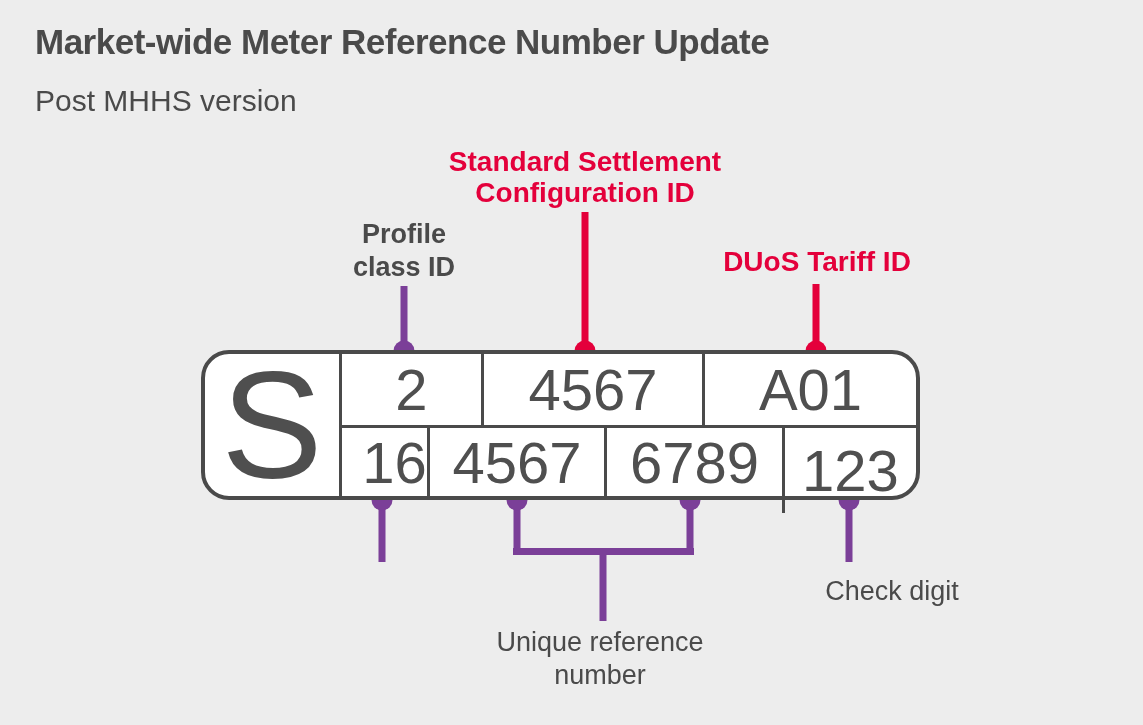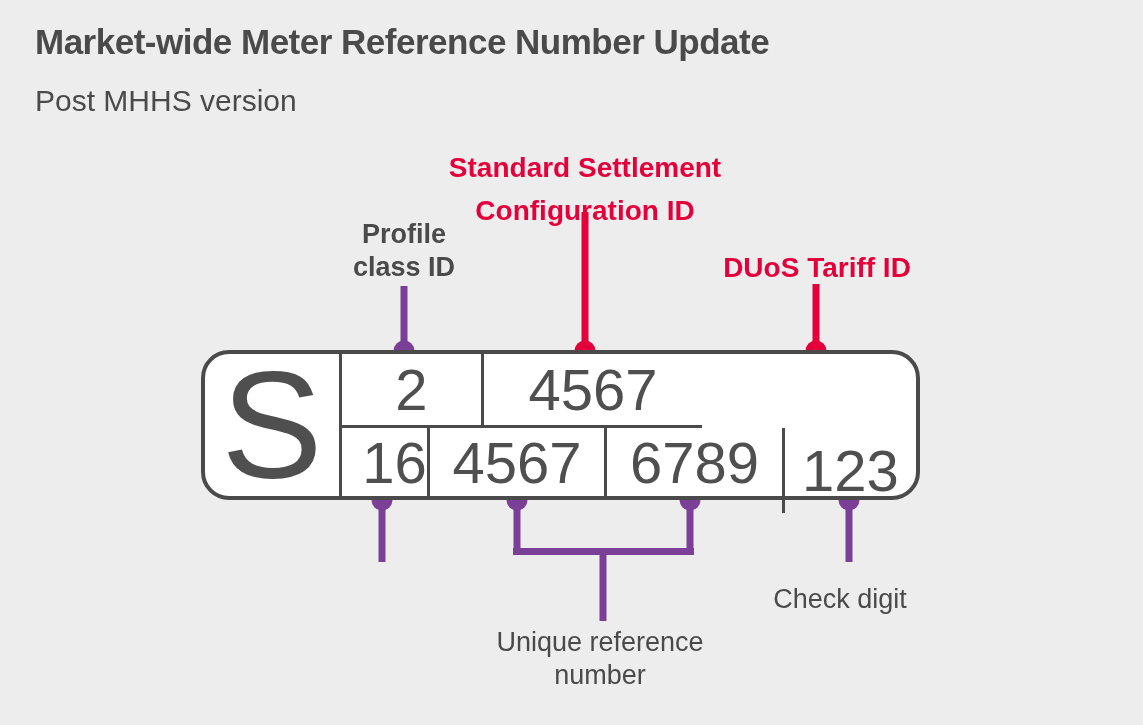--- a/index.html
+++ b/index.html
@@ -47,28 +47,28 @@
     text-align: center;
     white-space: pre-line;
     font-size: 27px;
     line-height: 33px;
     color: var(--text-dark);
   }
   .ann.red {
     color: var(--accent-red);
     font-weight: bold;
     font-size: 28px;
-    line-height: 43px;
+    line-height: 31px;
   }
   .ann-ssc         { left: 585px; top: 146px; }
   .ann-profile     { left: 404px; top: 218px; font-weight: bold; }
   .ann-duos        { left: 817px; top: 246px; }
   .ann-distributor { left: 380px; top: 575px; }
   .ann-uniqueref   { left: 600px; top: 626px; }
-  .ann-checkdigit  { left: 840px; top: 575px; margin-top: 8px; }
+  .ann-checkdigit  { left: 892px; top: 575px; }
 
   
   .stem {
     position: absolute;
     width: 7px;
     transform: translateX(-50%);
   }
   .stem.purple, .hbar.purple { background: var(--accent-purple); }
   .stem.red { background: var(--accent-red); }
 
@@ -163,19 +163,20 @@
   <div class="dot red dot-duos"></div>
   <div class="dot purple dot-16"></div>
   <div class="dot purple dot-4567b"></div>
   <div class="dot purple dot-6789"></div>
   <div class="dot purple dot-123"></div>
 
   <div class="meter-box">
     <div class="cell cell-prefix">S</div>
     <div class="cell bl bb cell-2">2</div>
     <div class="cell bl bb cell-4567t">4567</div>
+    <div class="cell bl bb cell-a01">A01</div>
     <div class="cell bl cell-16">16</div>
     <div class="cell bl cell-4567b">4567</div>
     <div class="cell bl cell-6789">6789</div>
     <div class="cell bl cell-123">123</div>
   </div>
 
 </div>
 
 </body></html>

